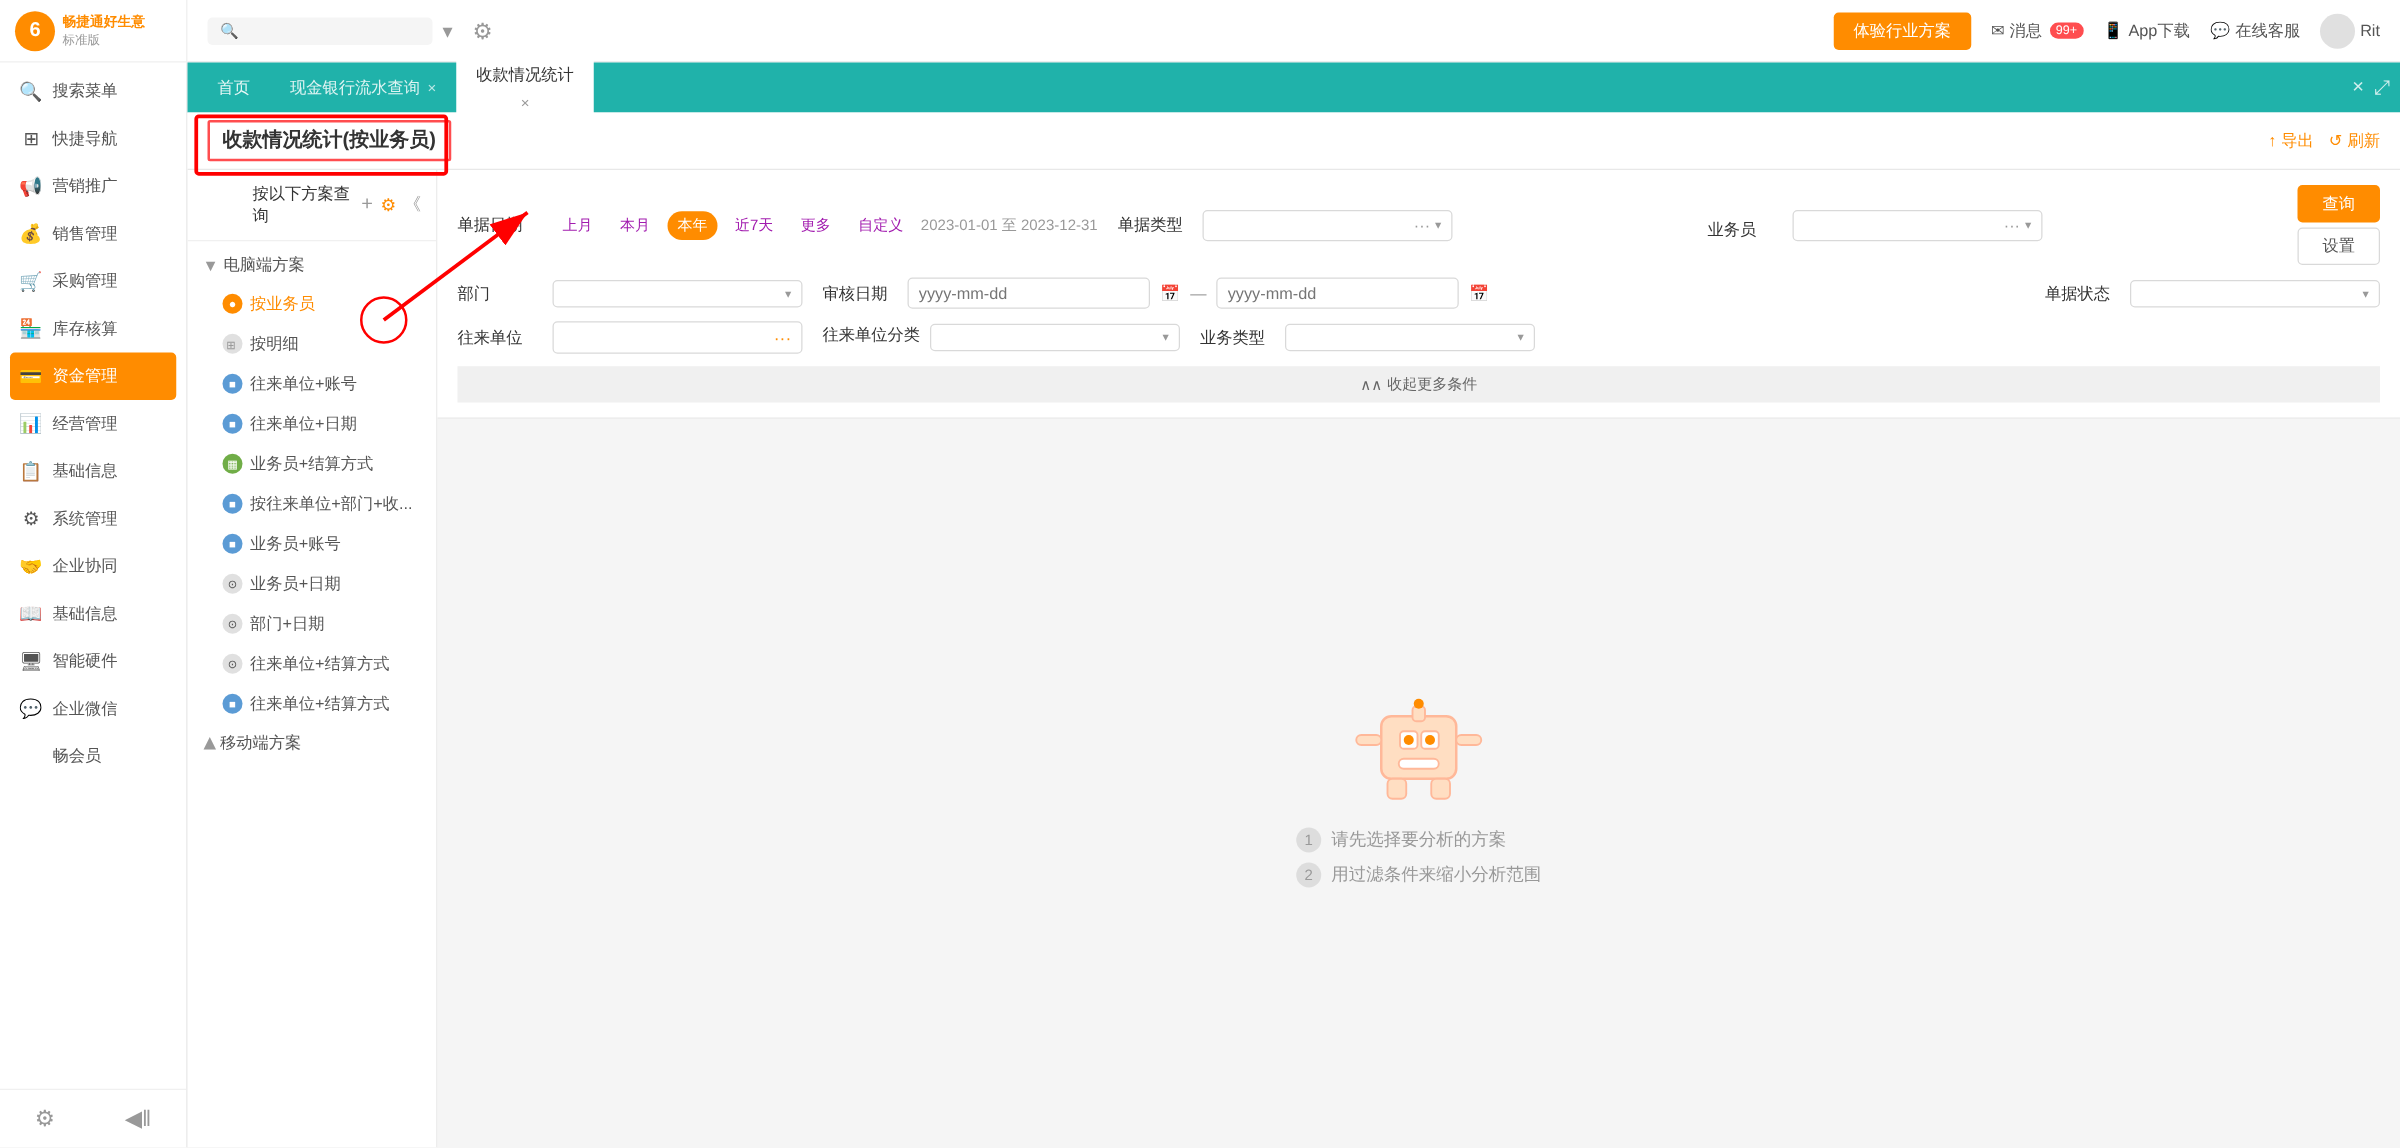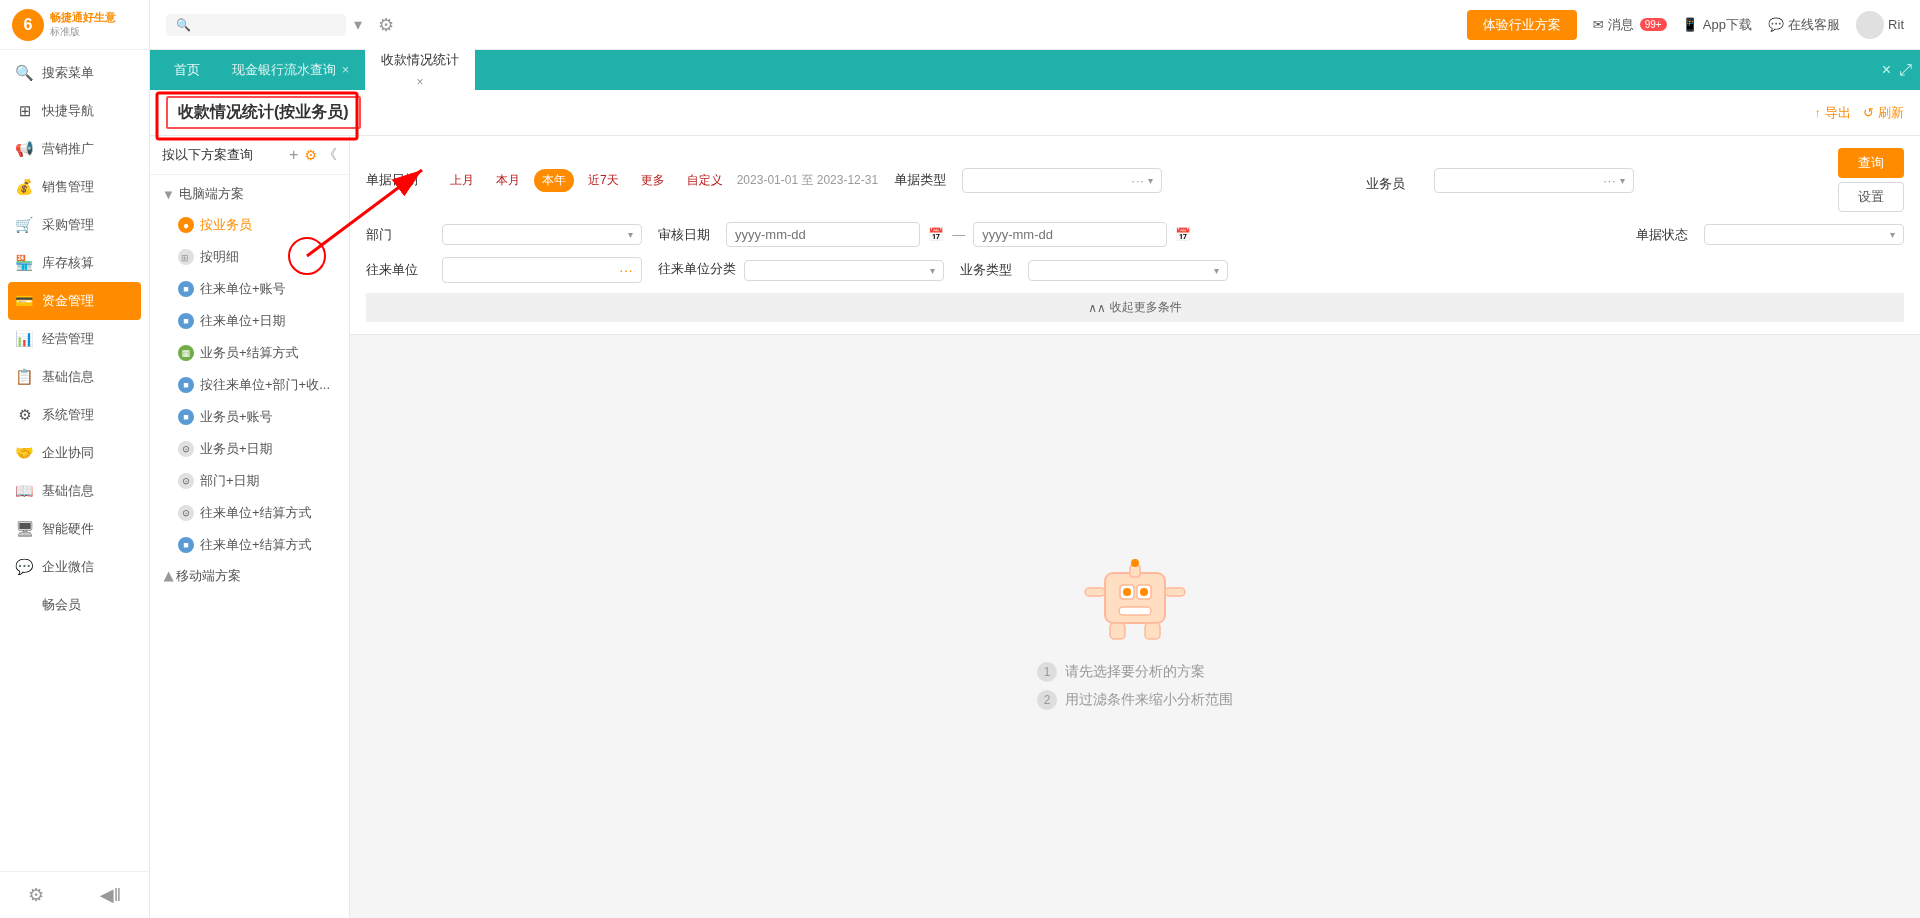--- a/index.html
+++ b/index.html
@@ -43,42 +43,42 @@
     .page-title { font-size: 16px; font-weight: bold; color: #333; border: 2px solid #ff4d4f; padding: 4px 10px; border-radius: 2px; }
     .page-header-actions { display: flex; align-items: center; gap: 12px; }
     .header-action-btn { display: flex; align-items: center; gap: 4px; color: #ff8c00; cursor: pointer; font-size: 13px; }
 
     
     .content { flex: 1; display: flex; overflow: hidden; }
 
     
     .left-panel { width: 200px; background: #fff; border-right: 1px solid #e8e8e8; display: flex; flex-direction: column; flex-shrink: 0; overflow: hidden; }
     .panel-header { display: flex; align-items: center; justify-content: space-between; padding: 10px 12px; border-bottom: 1px solid #f0f0f0; }
-    .panel-title { font-size: 13px; color: #333; font-weight: 500; }
+    .panel-title { font-size: 13px; color: #333; font-weight: 500; margin-left: 40px; }
     .panel-header-btns { display: flex; align-items: center; gap: 6px; color: #999; cursor: pointer; }
     .panel-body { flex: 1; overflow-y: auto; padding: 4px 0; }
     .tree-group { }
     .tree-group-title { display: flex; align-items: center; padding: 6px 12px; color: #555; font-size: 13px; cursor: pointer; }
     .tree-group-title .arrow { margin-right: 4px; color: #999; }
     .tree-item { display: flex; align-items: center; padding: 7px 12px 7px 28px; color: #555; font-size: 13px; cursor: pointer; gap: 6px; }
     .tree-item.active { color: #ff8c00; }
     .tree-item-icon { width: 16px; height: 16px; border-radius: 50%; display: flex; align-items: center; justify-content: center; font-size: 10px; flex-shrink: 0; }
     .icon-orange { background: #ff8c00; color: #fff; }
     .icon-blue { background: #5b9bd5; color: #fff; }
 
     
     .right-panel { flex: 1; display: flex; flex-direction: column; background: #f5f5f5; }
 
     
     .filter-area { background: #fff; padding: 12px 16px; border-bottom: 1px solid #e8e8e8; }
     .filter-row { display: flex; align-items: center; gap: 16px; margin-bottom: 10px; flex-wrap: wrap; }
     .filter-row:last-child { margin-bottom: 0; }
     .filter-label { color: #333; font-size: 13px; white-space: nowrap; min-width: 60px; }
     .filter-date-group { display: flex; align-items: center; gap: 6px; }
-    .date-btn { padding: 3px 8px; font-size: 12px; color: #b91c1c; cursor: pointer; border-radius: 3px; }
+    .date-btn { padding: 3px 8px; font-size: 12px; color: #a21caf; cursor: pointer; border-radius: 3px; }
     .date-btn.active { background: #ff8c00; color: #fff; border-radius: 12px; }
     .date-range { color: #999; font-size: 12px; }
     .filter-select { display: flex; align-items: center; border: 1px solid #d9d9d9; border-radius: 4px; padding: 4px 8px; min-width: 160px; justify-content: space-between; cursor: pointer; background: #fff; }
     .filter-select-text { color: #555; font-size: 13px; }
     .filter-select-arrow { color: #999; font-size: 10px; }
     .filter-input { border: 1px solid #d9d9d9; border-radius: 4px; padding: 4px 8px; min-width: 140px; color: #bbb; font-size: 13px; background: #fff; }
     .filter-dash { color: #999; }
 
     
     .query-btn { background: #ff8c00; color: #fff; border: none; border-radius: 4px; padding: 6px 20px; cursor: pointer; font-size: 13px; }

